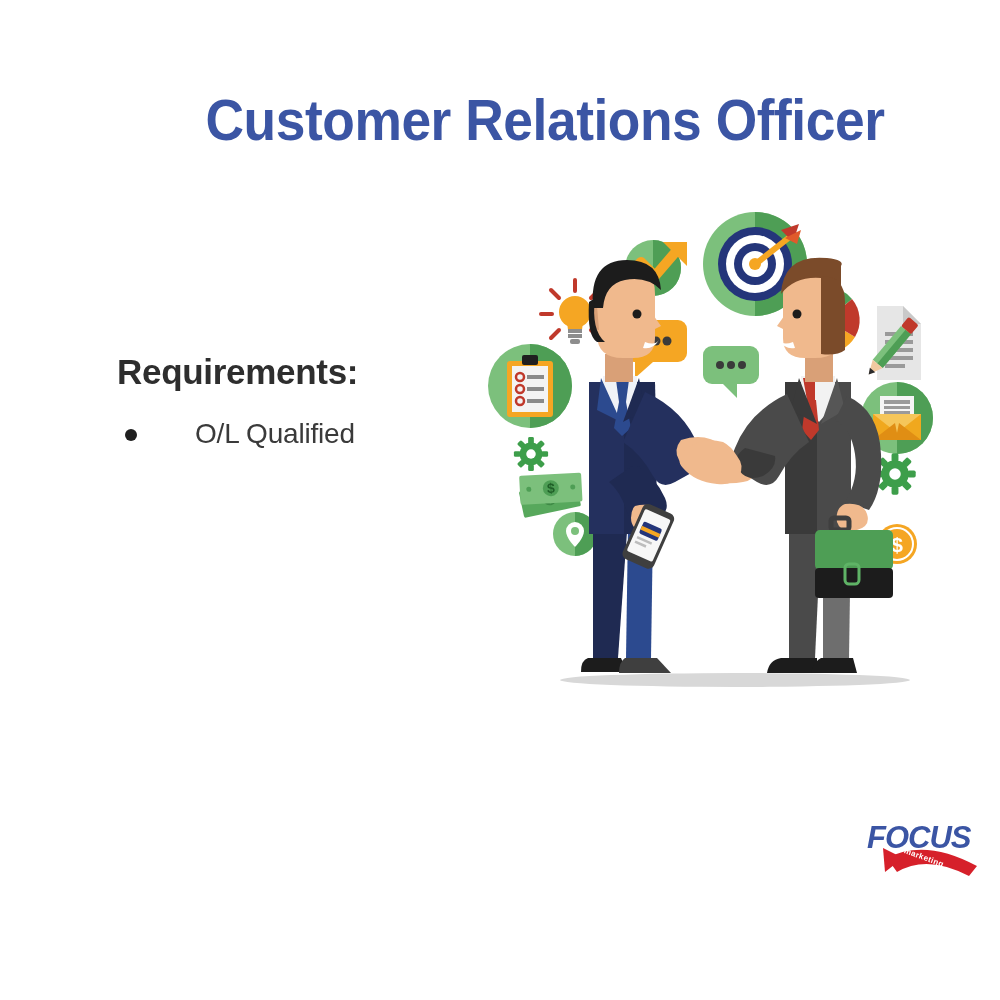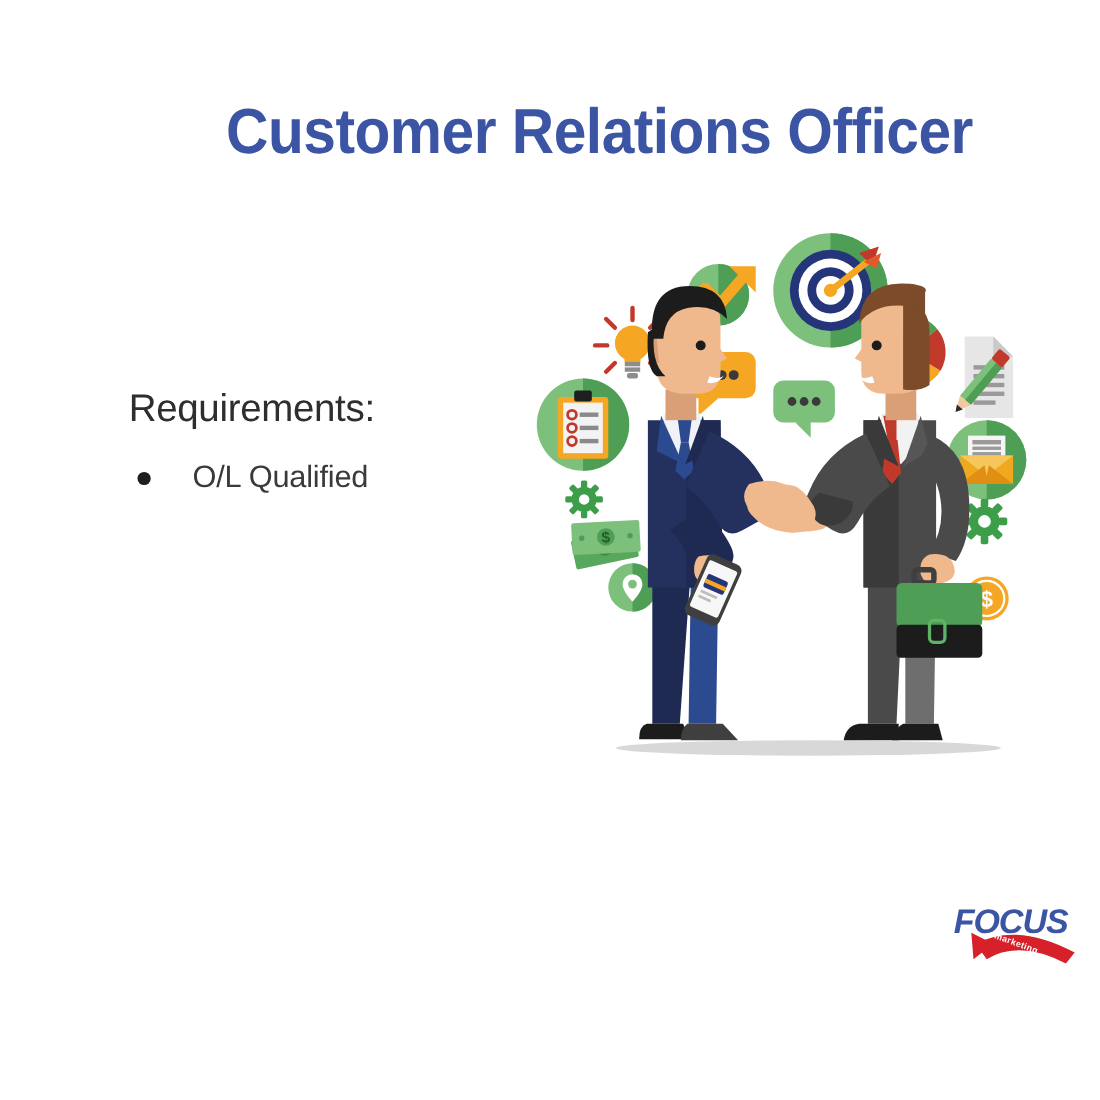--- a/index.html
+++ b/index.html
@@ -21,28 +21,29 @@
     font-size:58px;
     letter-spacing:-0.5px;
     color:#3b55a4;
     transform:scaleX(0.92);
     transform-origin:center;
   }
 
   
   .req-wrap{position:absolute;left:72px;top:352px;width:400px;}
   .req-heading{
-    font-weight:normal;font-size:35px;color:#2e2e2e;
+    font-weight:bold;font-size:35px;color:#2e2e2e;
     letter-spacing:-0.3px;margin:0 0 26px 0;
   }
   .req-list{list-style:none;margin:0;padding:0;}
   .req-item{
     display:flex;align-items:flex-start;
     font-size:28px;color:#3a3a3a;margin-bottom:32px;
     letter-spacing:-0.2px;
+    gap:20px;
   }
   .bullet{
     width:12px;height:12px;border-radius:50%;background:#1f1f1f;
     margin:11px 38px 0 8px;flex:none;
   }
 
   
   .footer{position:absolute;left:68px;top:806px;width:760px;}
   .company{
     font-weight:bold;font-size:31px;color:#3b55a4;

